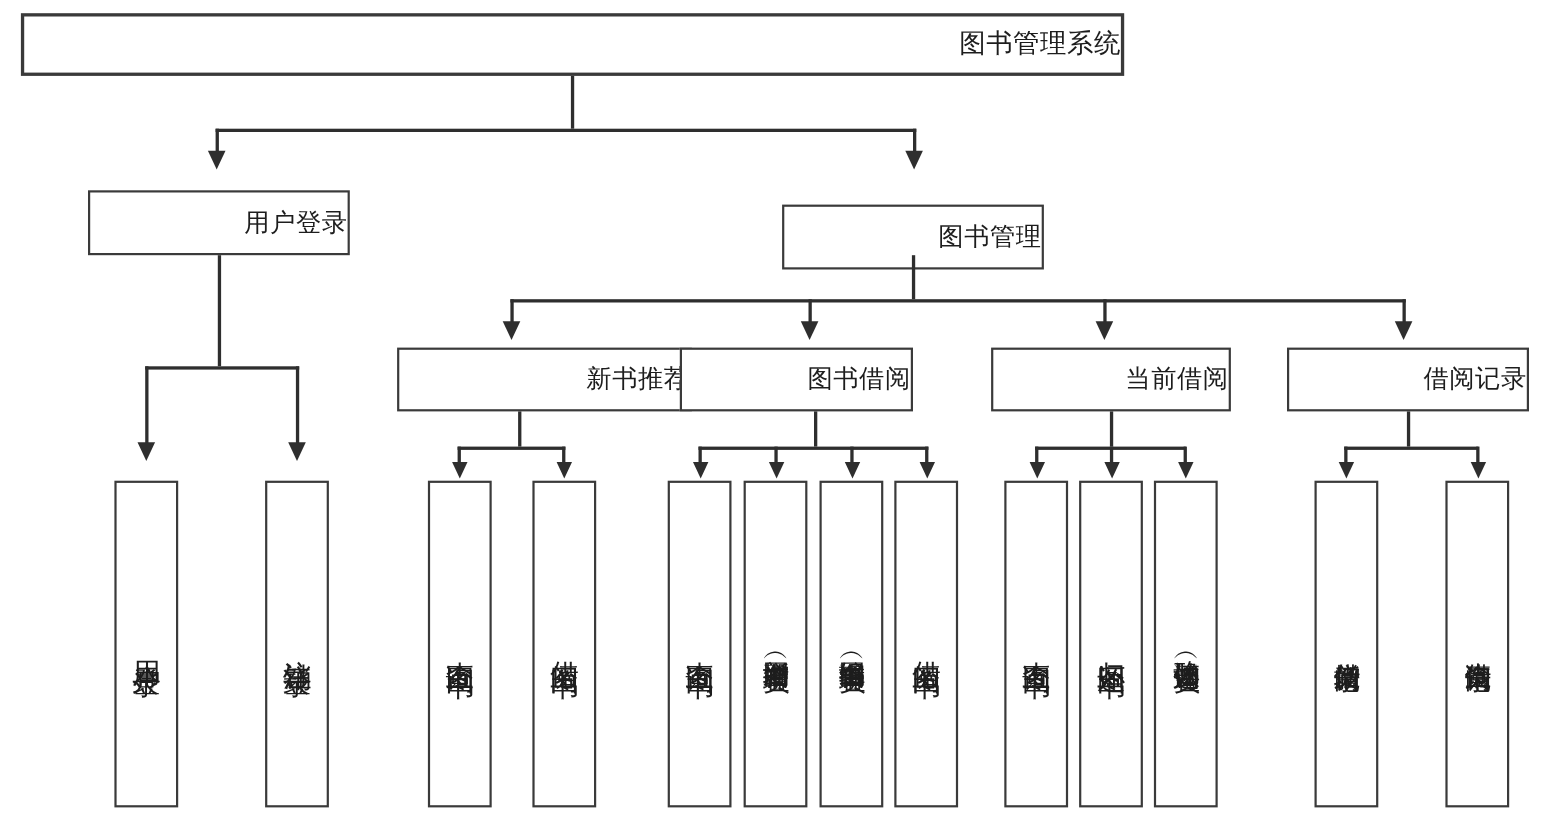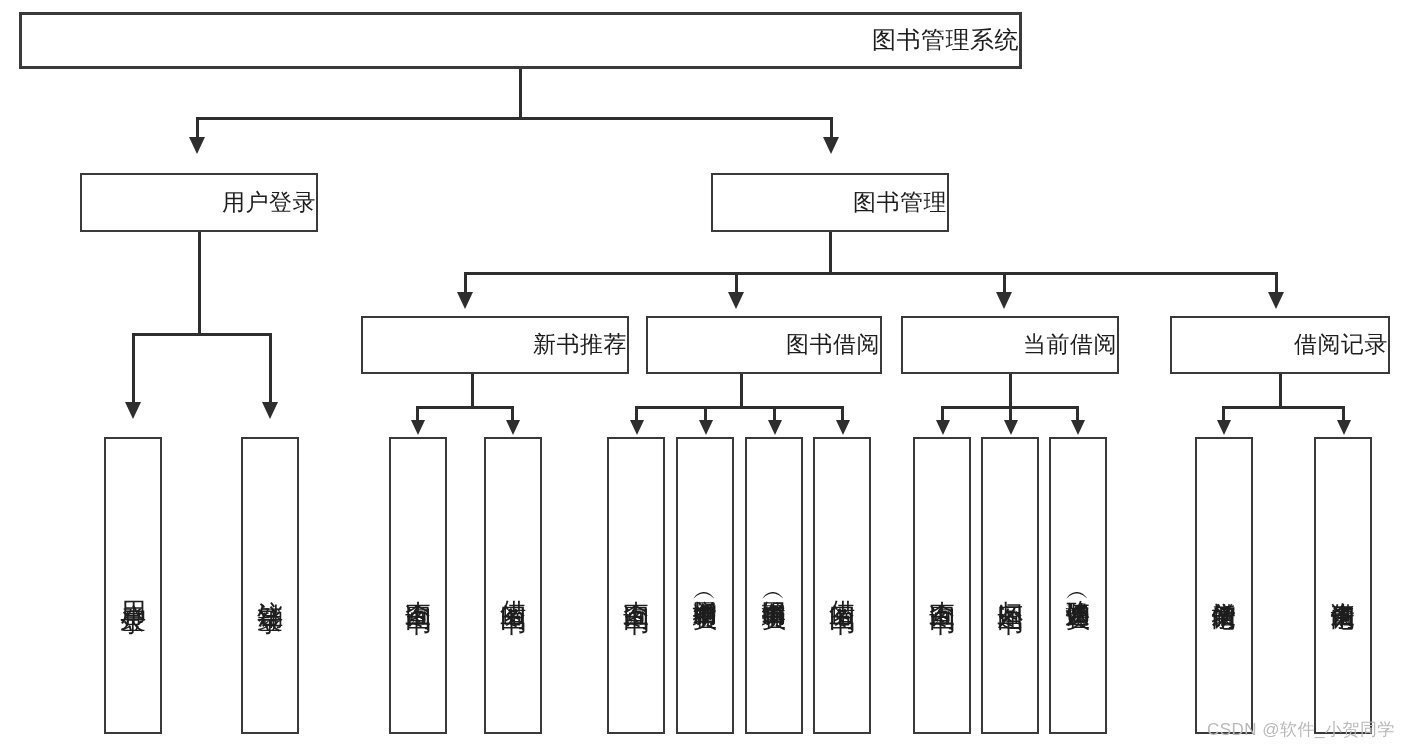--- a/index.html
+++ b/index.html
@@ -95,21 +95,21 @@
   <div class="ln v" style="left:196px;top:117px;width:3px;height:22px;"></div>
   <div class="arrow" style="left:189px;top:137px;"></div>
 
   <div class="ln v" style="left:830px;top:117px;width:3px;height:22px;"></div>
   <div class="arrow" style="left:823px;top:137px;"></div>
 
   <div class="node h" style="left:80px;top:173px;width:238px;height:59px;">
     <span class="label">用户登录</span>
   </div>
 
-  <div class="node h" style="left:711px;top:173px;width:238px;height:59px;padding-left:40px;">
+  <div class="node h" style="left:711px;top:186px;width:238px;height:59px;padding-left:40px;">
     <span class="label">图书管理</span>
   </div>
 
   <div class="ln v" style="left:198px;top:232px;width:3px;height:101px;"></div>
   <div class="ln h" style="left:132px;top:333px;width:140px;height:3px;"></div>
   <div class="ln v" style="left:132px;top:333px;width:3px;height:71px;"></div>
   <div class="arrow" style="left:125px;top:402px;"></div>
   <div class="ln v" style="left:269px;top:333px;width:3px;height:71px;"></div>
   <div class="arrow" style="left:262px;top:402px;"></div>
 
@@ -124,21 +124,21 @@
 
   <div class="ln v" style="left:1003px;top:272px;width:3px;height:22px;"></div>
   <div class="arrow" style="left:996px;top:292px;"></div>
 
   <div class="ln v" style="left:1275px;top:272px;width:3px;height:22px;"></div>
   <div class="arrow" style="left:1268px;top:292px;"></div>
 
   <div class="node h" style="left:361px;top:316px;width:268px;height:58px;">
     <span class="label">新书推荐</span>
   </div>
-  <div class="node h" style="left:646px;top:316px;width:236px;height:58px;">
+  <div class="node h" style="left:618px;top:316px;width:212px;height:58px;">
     <span class="label">图书借阅</span>
   </div>
   <div class="node h" style="left:901px;top:316px;width:218px;height:58px;">
     <span class="label">当前借阅</span>
   </div>
   <div class="node h" style="left:1170px;top:316px;width:220px;height:58px;">
     <span class="label">借阅记录</span>
   </div>
 
   <div class="ln v" style="left:471px;top:374px;width:3px;height:32px;"></div>
@@ -212,15 +212,14 @@
     <span class="label">确认归还（管理员）</span>
   </div>
 
   <div class="node v small" style="left:1195px;top:437px;width:58px;height:297px;">
     <span class="label">新增借阅记录</span>
   </div>
   <div class="node v small" style="left:1314px;top:437px;width:58px;height:297px;">
     <span class="label">查询借阅记录</span>
   </div>
 
-  <div id="watermark">CSDN @软件_小贺同学</div>
 
 </div>
 
 </body></html>

